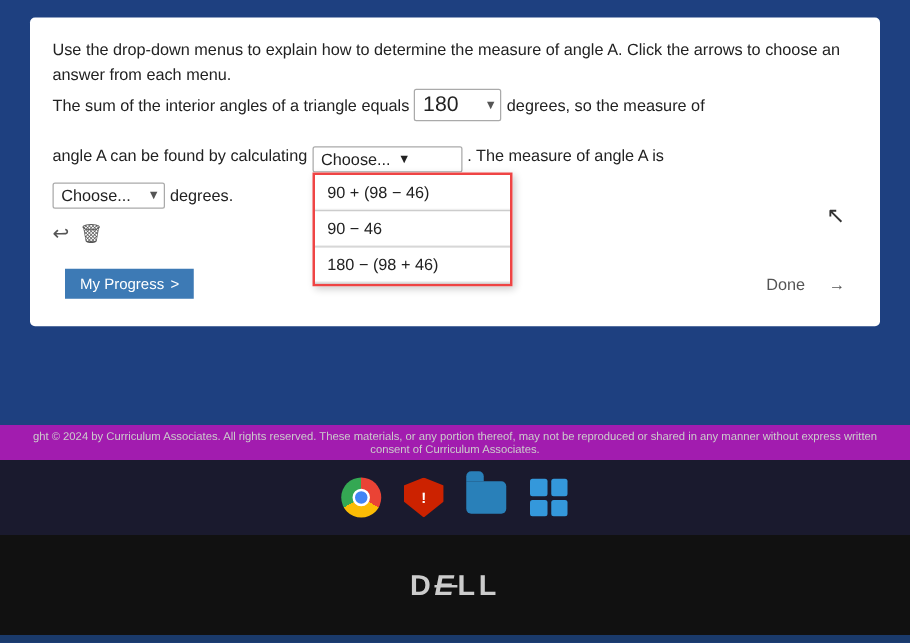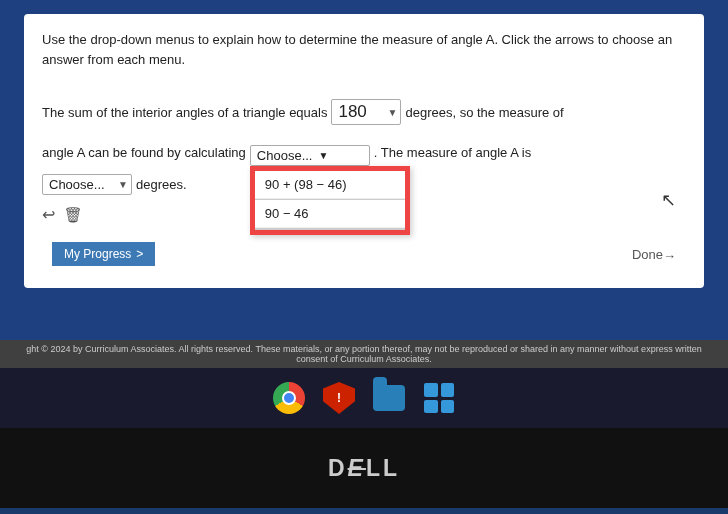--- a/index.html
+++ b/index.html
@@ -33,21 +33,21 @@
       border-radius: 4px;
       padding: 16px 18px 14px 18px;
       position: relative;
       margin-top: 4px;
     }
 
     .instruction-text {
       font-size: 13px;
       color: #222;
       line-height: 1.5;
-      margin-bottom: 30px;
+      margin-bottom: 2px;
     }
 
     .question-row {
       display: flex;
       align-items: center;
       flex-wrap: wrap;
       gap: 4px;
       font-size: 13px;
       color: #222;
       margin-bottom: 20px;
@@ -117,21 +117,21 @@
       cursor: pointer;
       position: relative;
     }
 
     
     .dropdown-open {
       position: absolute;
       top: 100%;
       left: 0;
       background: #fff;
-      border: 5px solid #ef4444;
+      border: 2px solid #ef4444;
       min-width: 160px;
       z-index: 100;
       box-shadow: 2px 2px 6px rgba(0,0,0,0.2);
     }
 
     .dropdown-open .d-item {
       padding: 6px 10px;
       font-size: 13px;
       color: #222;
       cursor: pointer;
@@ -193,21 +193,21 @@
     }
 
     .done-btn {
       background: transparent;
       border: none;
       color: #555;
       font-size: 13px;
       cursor: pointer;
       display: flex;
       align-items: center;
-      gap: 0;
+      gap: 19px;
     }
 
     .undo-area {
       display: flex;
       align-items: center;
       gap: 8px;
       margin-top: 4px;
     }
 
     .undo-icon {
@@ -221,21 +221,21 @@
       color: #555;
       cursor: pointer;
     }
 
     
     .copyright-text {
       font-size: 9px;
       color: #ccc;
       text-align: center;
       padding: 4px 10px;
-      background: #404040;
+      background: #a21caf;
     }
 
     
     .taskbar-area {
       width: 728px;
       height: 60px;
       background: #1a1a2e;
       display: flex;
       align-items: center;
       justify-content: center;
@@ -368,20 +368,21 @@
         <div class="choose-select">
           <span>Choose...</span>
           <span style="margin-left:6px; font-size:10px;">▼</span>
         </div>
         
         <div class="dropdown-open">
           <div class="d-item">90 + (98 − 46)</div>
           <hr class="d-divider">
           <div class="d-item">90 − 46</div>
           <hr class="d-divider">
+          <div class="d-item">180 − (98 + 46)</div>
           <hr class="d-divider">
         </div>
       </div>
 
       <span>. The measure of angle A is</span>
     </div>
 
     <div class="row3">
       <div class="select-wrapper">
         <div class="choose-small">

